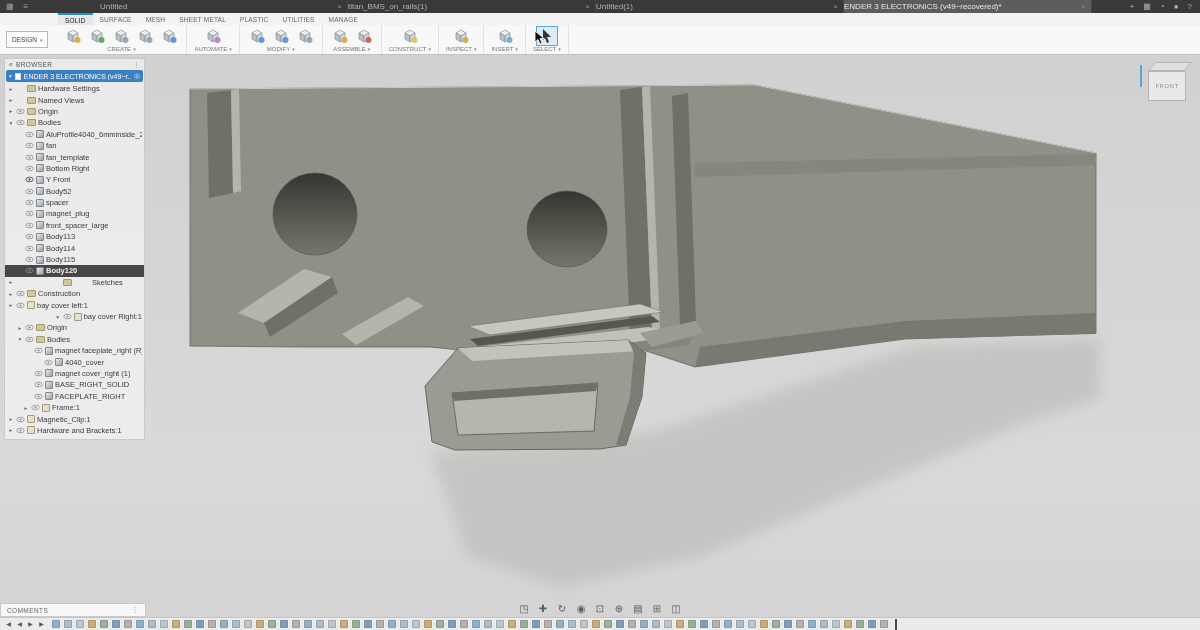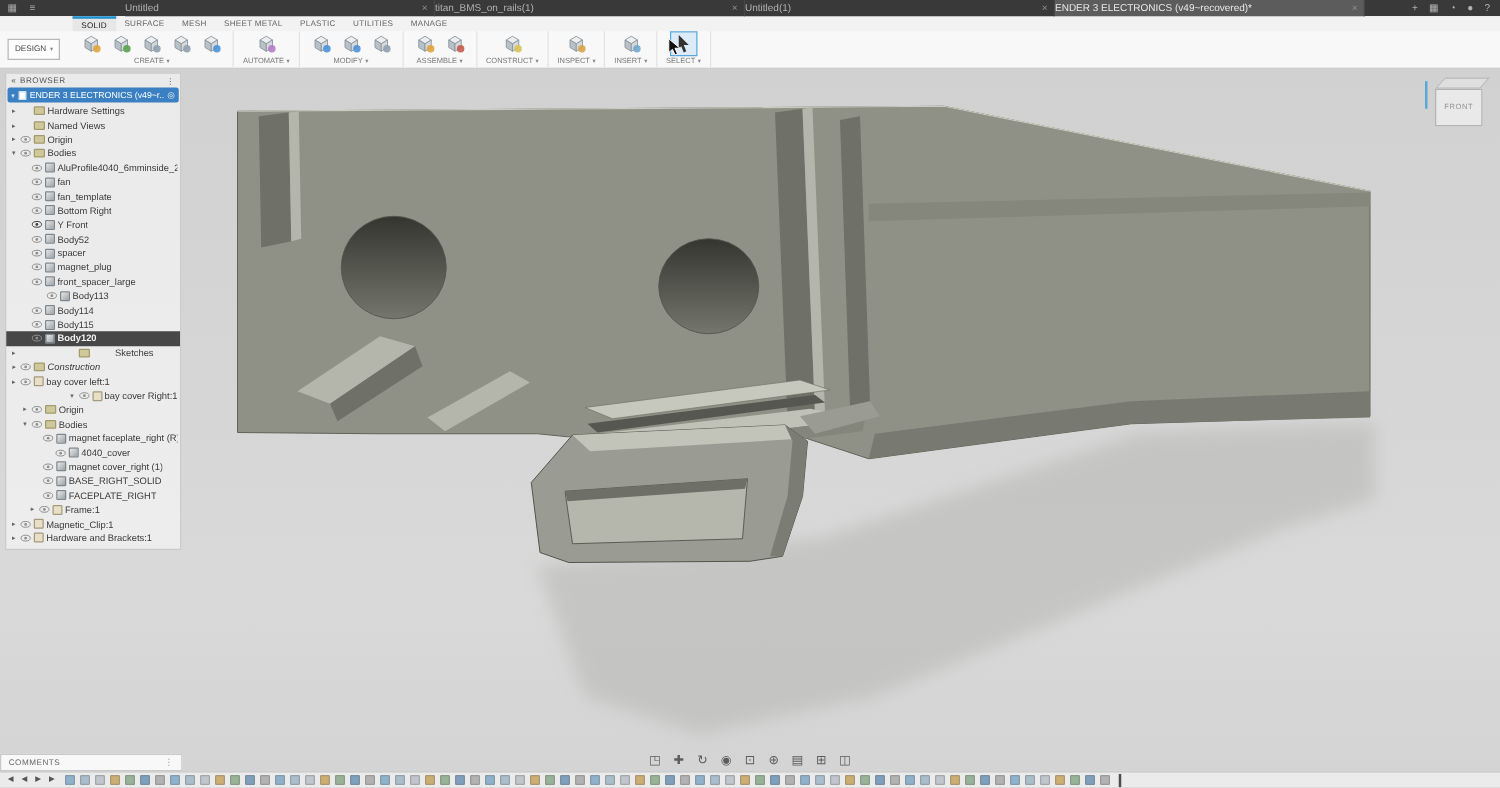--- a/index.html
+++ b/index.html
@@ -508,21 +508,21 @@
             <span class="arrow"></span>
             <span class="eye">
               <svg width="9" height="7" viewBox="0 0 9 7">
                 <ellipse cx="4.5" cy="3.5" rx="3.7" ry="2.3" fill="none" stroke="#8f8f8f" stroke-width="0.8"></ellipse>
                 <circle cx="4.5" cy="3.5" r="1.1" fill="#8f8f8f"></circle>
               </svg>
             </span>
             <span class="ticon icon-body"></span>
             <span class="tlabel">front_spacer_large</span>
           </div>
-          <div class="tree-row" style="padding-left: 12px; margin-left: 12px;">
+          <div class="tree-row" style="padding-left: 12px;">
             <span class="arrow"></span>
             <span class="eye">
               <svg width="9" height="7" viewBox="0 0 9 7">
                 <ellipse cx="4.5" cy="3.5" rx="3.7" ry="2.3" fill="none" stroke="#8f8f8f" stroke-width="0.8"></ellipse>
                 <circle cx="4.5" cy="3.5" r="1.1" fill="#8f8f8f"></circle>
               </svg>
             </span>
             <span class="ticon icon-body"></span>
             <span class="tlabel">Body113</span>
           </div>
@@ -558,21 +558,21 @@
             </span>
             <span class="ticon icon-body"></span>
             <span class="tlabel">Body120</span>
           </div>
           <div class="tree-row" style="padding-left: 3px; gap: 20px;">
             <span class="arrow">▸</span>
             <span class="eye" style="visibility: hidden;"></span>
             <span class="ticon icon-folder"></span>
             <span class="tlabel">Sketches</span>
           </div>
-          <div class="tree-row" style="padding-left: 3px; font-style: italic;">
+          <div class="tree-row" style="padding-left: 3px;">
             <span class="arrow">▸</span>
             <span class="eye">
               <svg width="9" height="7" viewBox="0 0 9 7">
                 <ellipse cx="4.5" cy="3.5" rx="3.7" ry="2.3" fill="none" stroke="#8f8f8f" stroke-width="0.8"></ellipse>
                 <circle cx="4.5" cy="3.5" r="1.1" fill="#8f8f8f"></circle>
               </svg>
             </span>
             <span class="ticon icon-folder"></span>
             <span class="tlabel">Construction</span>
           </div>

